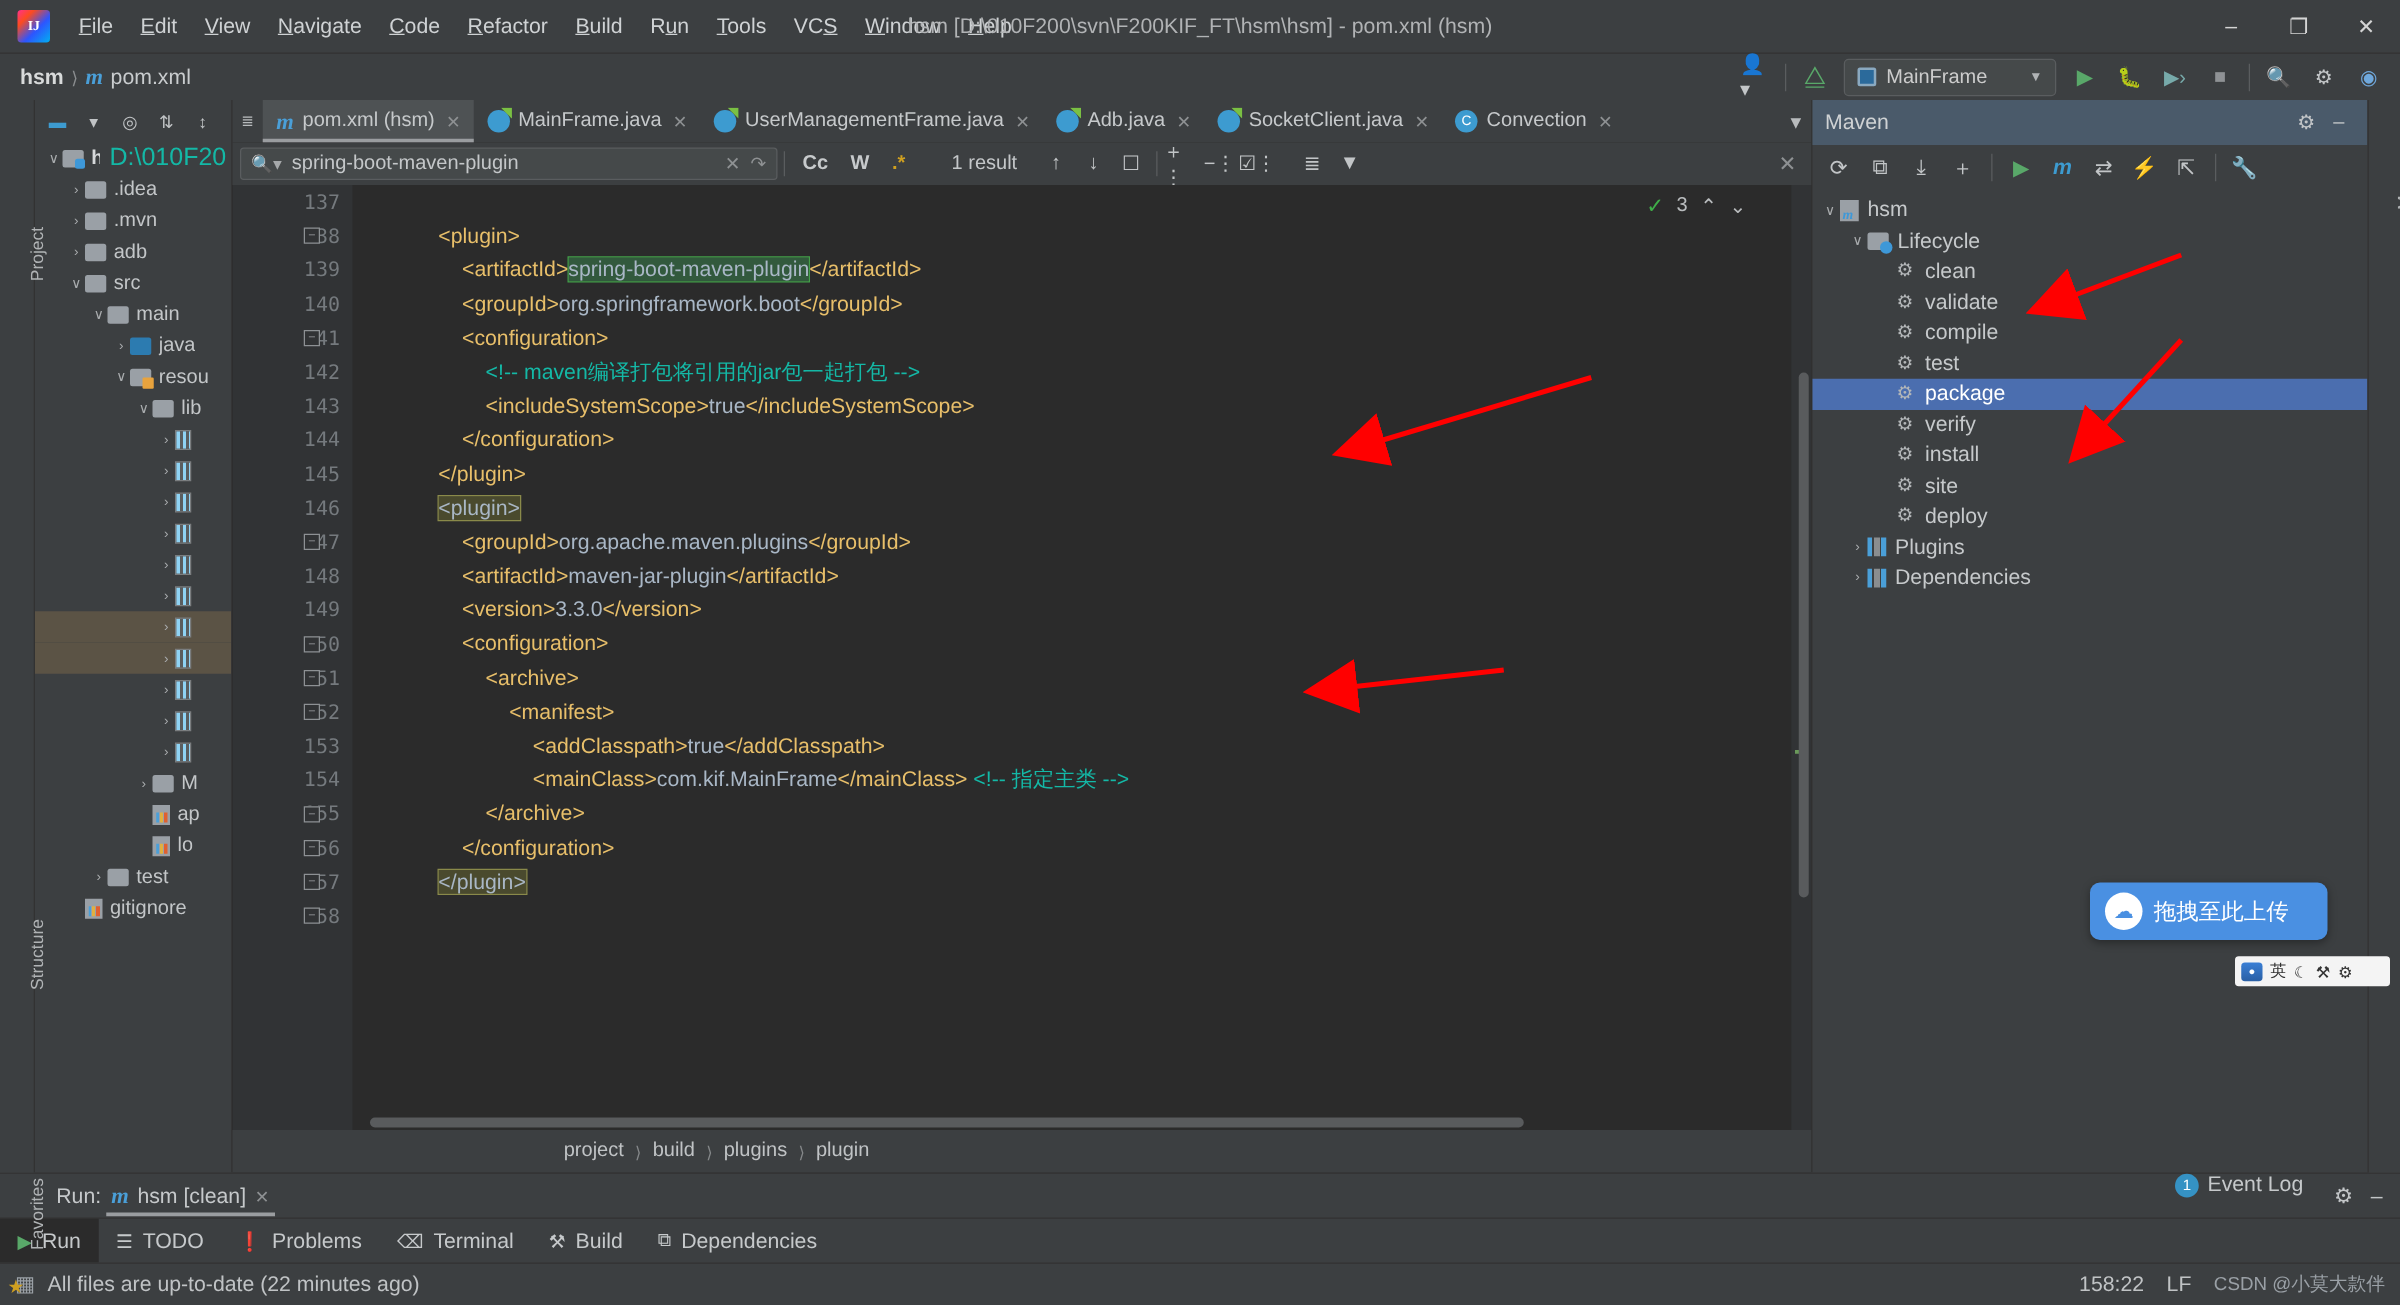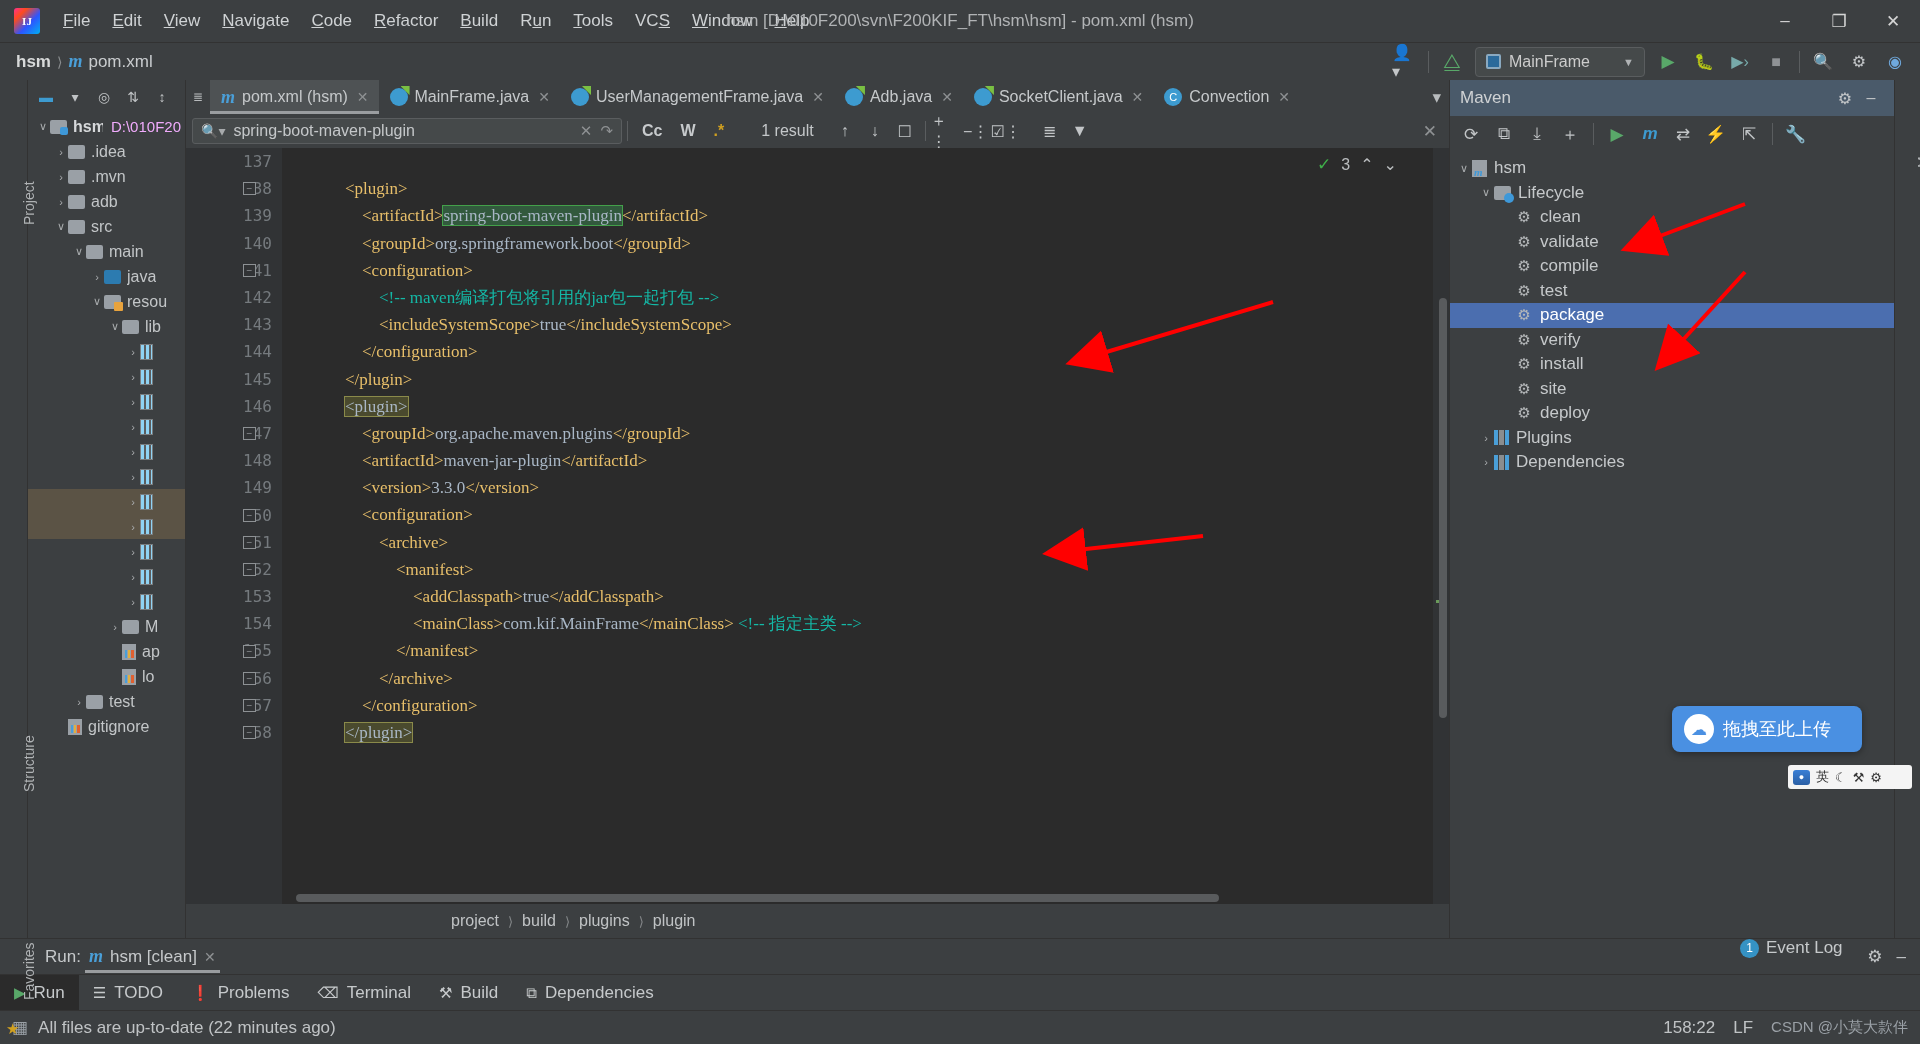--- a/index.html
+++ b/index.html
@@ -88,21 +88,21 @@
   .folder { width:17px; height:14px; flex:0 0 17px; margin-right:6px; background:#9aa0a6; border-radius:2px 2px 2px 2px; position:relative; }
   .folder.src:after{ content:""; position:absolute; right:-1px; bottom:-1px; width:8px;height:8px;background:#3e98d8; border-radius:2px;}
   .folder.blue { background:#2c7bb0; }
   .folder.res:after{ content:""; position:absolute; right:-2px; bottom:-2px; width:9px;height:9px;background:#e8a33d; border-radius:1px;}
   .jar { width:13px; flex:0 0 13px; height:16px; margin-right:6px; background:linear-gradient(90deg,#8fd3f4 0 3px,#5a5d5f 3px 5px,#8fd3f4 5px 8px,#5a5d5f 8px 10px,#8fd3f4 10px 13px); border:1px solid #7a7d7f; }
   .xfile { width:14px; flex:0 0 14px; height:16px; margin-right:6px; background:#9aa0a6; position:relative; }
   .xfile:after{ content:""; position:absolute; left:3px; bottom:2px; width:9px;height:8px;
      background:linear-gradient(90deg,#4a9fd8 0 2px,transparent 2px 3px,#e0b040 3px 5px,transparent 5px 6px,#e06030 6px 9px); }
   .tlabel { color:#c3c6c8; overflow:hidden; text-overflow:clip; }
   .tlabel.bold{ font-weight:bold; color:#d6d8da; }
-  .tpath { color:#f0abfc; margin-left:8px; font-size:15px; }
+  .tpath { color:#14b8a6; margin-left:8px; font-size:20px; }
 
   
   .editor-col { flex:1 1 auto; display:flex; flex-direction:column; min-width:0; background:#2b2b2b; }
   .tabsbar { height:34px; flex:0 0 34px; background:#3c3f41; display:flex; align-items:stretch; }
   .tab-dd { width:24px; display:flex; align-items:center; justify-content:center; color:#b8bbbd; font-size:12px; }
   .tabs { display:flex; align-items:stretch; overflow:hidden; flex:1 1 auto; }
   .tab { display:flex; align-items:center; gap:7px; padding:0 10px 0 11px; white-space:nowrap; font-size:16px; color:#c6c9cb; position:relative; }
   .tab.active { background:#4e5254; }
   .tab.active:after { content:""; position:absolute; left:0; right:0; bottom:0; height:3px; background:#9a9da0; }
   .tab .x { color:#8e9193; font-size:14px; margin-left:2px; }
@@ -126,21 +126,21 @@
   .find-ic { width:30px; height:28px; display:flex; align-items:center; justify-content:center; color:#c2c5c7; font-size:16px; }
   .find-close { margin-left:auto; color:#8e9193; font-size:17px; padding-right:6px; }
 
   
   .codearea { flex:1 1 auto; display:flex; position:relative; min-height:0; background:#2b2b2b; overflow:hidden; }
   .gutter { flex:0 0 96px; background:#313335; position:relative; }
   .gut-row { height:27.2px; display:flex; align-items:center; justify-content:flex-end; padding-right:10px;
     color:#757a7e; font-family:"DejaVu Sans Mono", monospace; font-size:16px; }
   .fold { position:absolute; right:26px; width:13px; height:13px; border:1px solid #8d9194; color:#8d9194;
     font-size:10px; line-height:11px; text-align:center; background:#313335; }
-  .code { flex:1 1 auto; position:relative; font-family:Liberation Serif, serif; font-size:17px; overflow:hidden;
+  .code { flex:1 1 auto; position:relative; font-family:Liberation Sans, sans-serif; font-size:17px; overflow:hidden;
     padding-top:0; color:#a9b7c6; }
   .cl { height:27.2px; line-height:27.2px; white-space:pre; padding-left:12px; }
   .tag { color:#e8bf6a; }
   .txt { color:#a9b7c6; }
   .cmt { color:#14b8a6; }
   .hl { background:#32593d; outline:1px solid #43a04a; }
   .hl2 { background:#4a4a2e; outline:1px solid #8a8a4a; }
   .code-status { position:absolute; top:6px; right:52px; display:flex; align-items:center; gap:10px; font-size:16px; color:#b9bcbe; }
   .tick { color:#3fae49; font-size:17px; }
   .right-rail { position:absolute; right:0; top:0; bottom:0; width:16px; background:#313335; }
@@ -543,21 +543,20 @@
             <div class="cl">            <span class="tag">&lt;/plugin&gt;</span></div>
             <div class="cl">            <span class="hl2">&lt;plugin&gt;</span></div>
             <div class="cl">                <span class="tag">&lt;groupId&gt;</span><span class="txt">org.apache.maven.plugins</span><span class="tag">&lt;/groupId&gt;</span></div>
             <div class="cl">                <span class="tag">&lt;artifactId&gt;</span><span class="txt">maven-jar-plugin</span><span class="tag">&lt;/artifactId&gt;</span></div>
             <div class="cl">                <span class="tag">&lt;version&gt;</span><span class="txt">3.3.0</span><span class="tag">&lt;/version&gt;</span></div>
             <div class="cl">                <span class="tag">&lt;configuration&gt;</span></div>
             <div class="cl">                    <span class="tag">&lt;archive&gt;</span></div>
             <div class="cl">                        <span class="tag">&lt;manifest&gt;</span></div>
             <div class="cl">                            <span class="tag">&lt;addClasspath&gt;</span><span class="txt">true</span><span class="tag">&lt;/addClasspath&gt;</span></div>
             <div class="cl">                            <span class="tag">&lt;mainClass&gt;</span><span class="txt">com.kif.MainFrame</span><span class="tag">&lt;/mainClass&gt;</span><span class="cmt"> &lt;!-- 指定主类 --&gt;</span></div>
-            <div class="cl">                        <span class="tag">&lt;/manifest&gt;</span></div>
             <div class="cl">                    <span class="tag">&lt;/archive&gt;</span></div>
             <div class="cl">                <span class="tag">&lt;/configuration&gt;</span></div>
             <div class="cl">            <span class="hl2">&lt;/plugin&gt;</span></div>
           </div>
         <div class="code-status">
           <span class="tick">✓</span>
           <span>3</span>
           <span>⌃</span>
           <span>⌄</span>
         </div>

